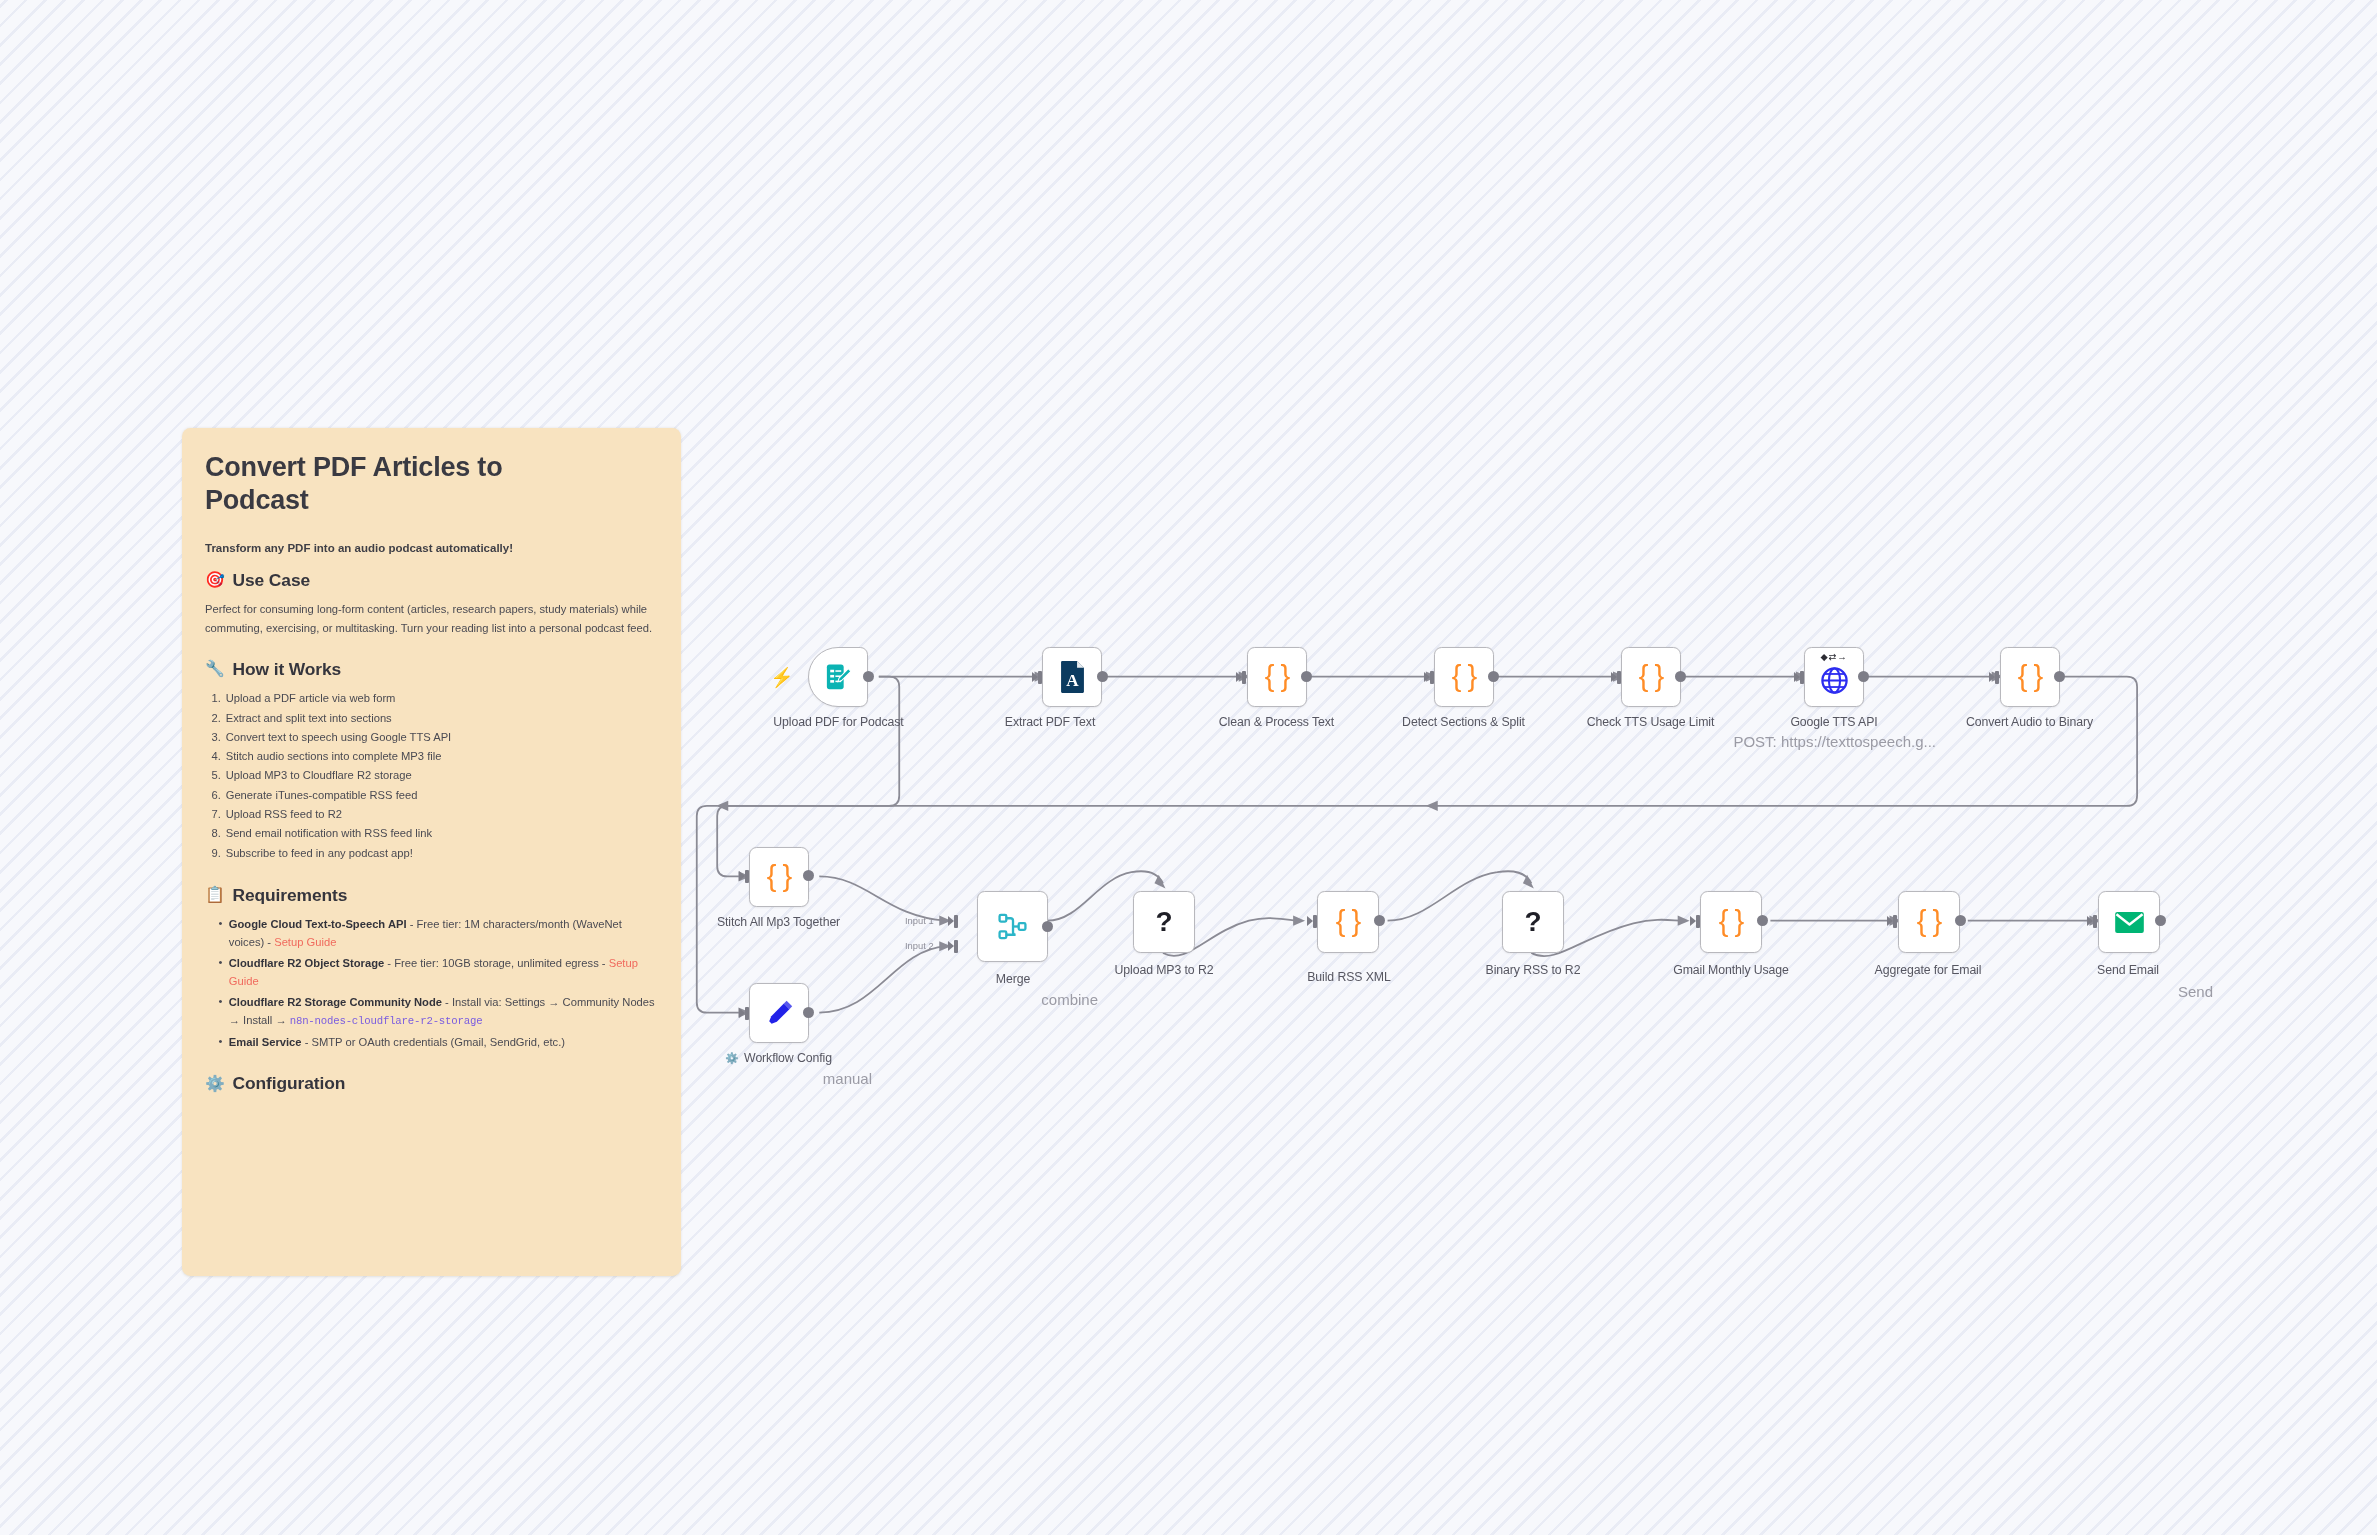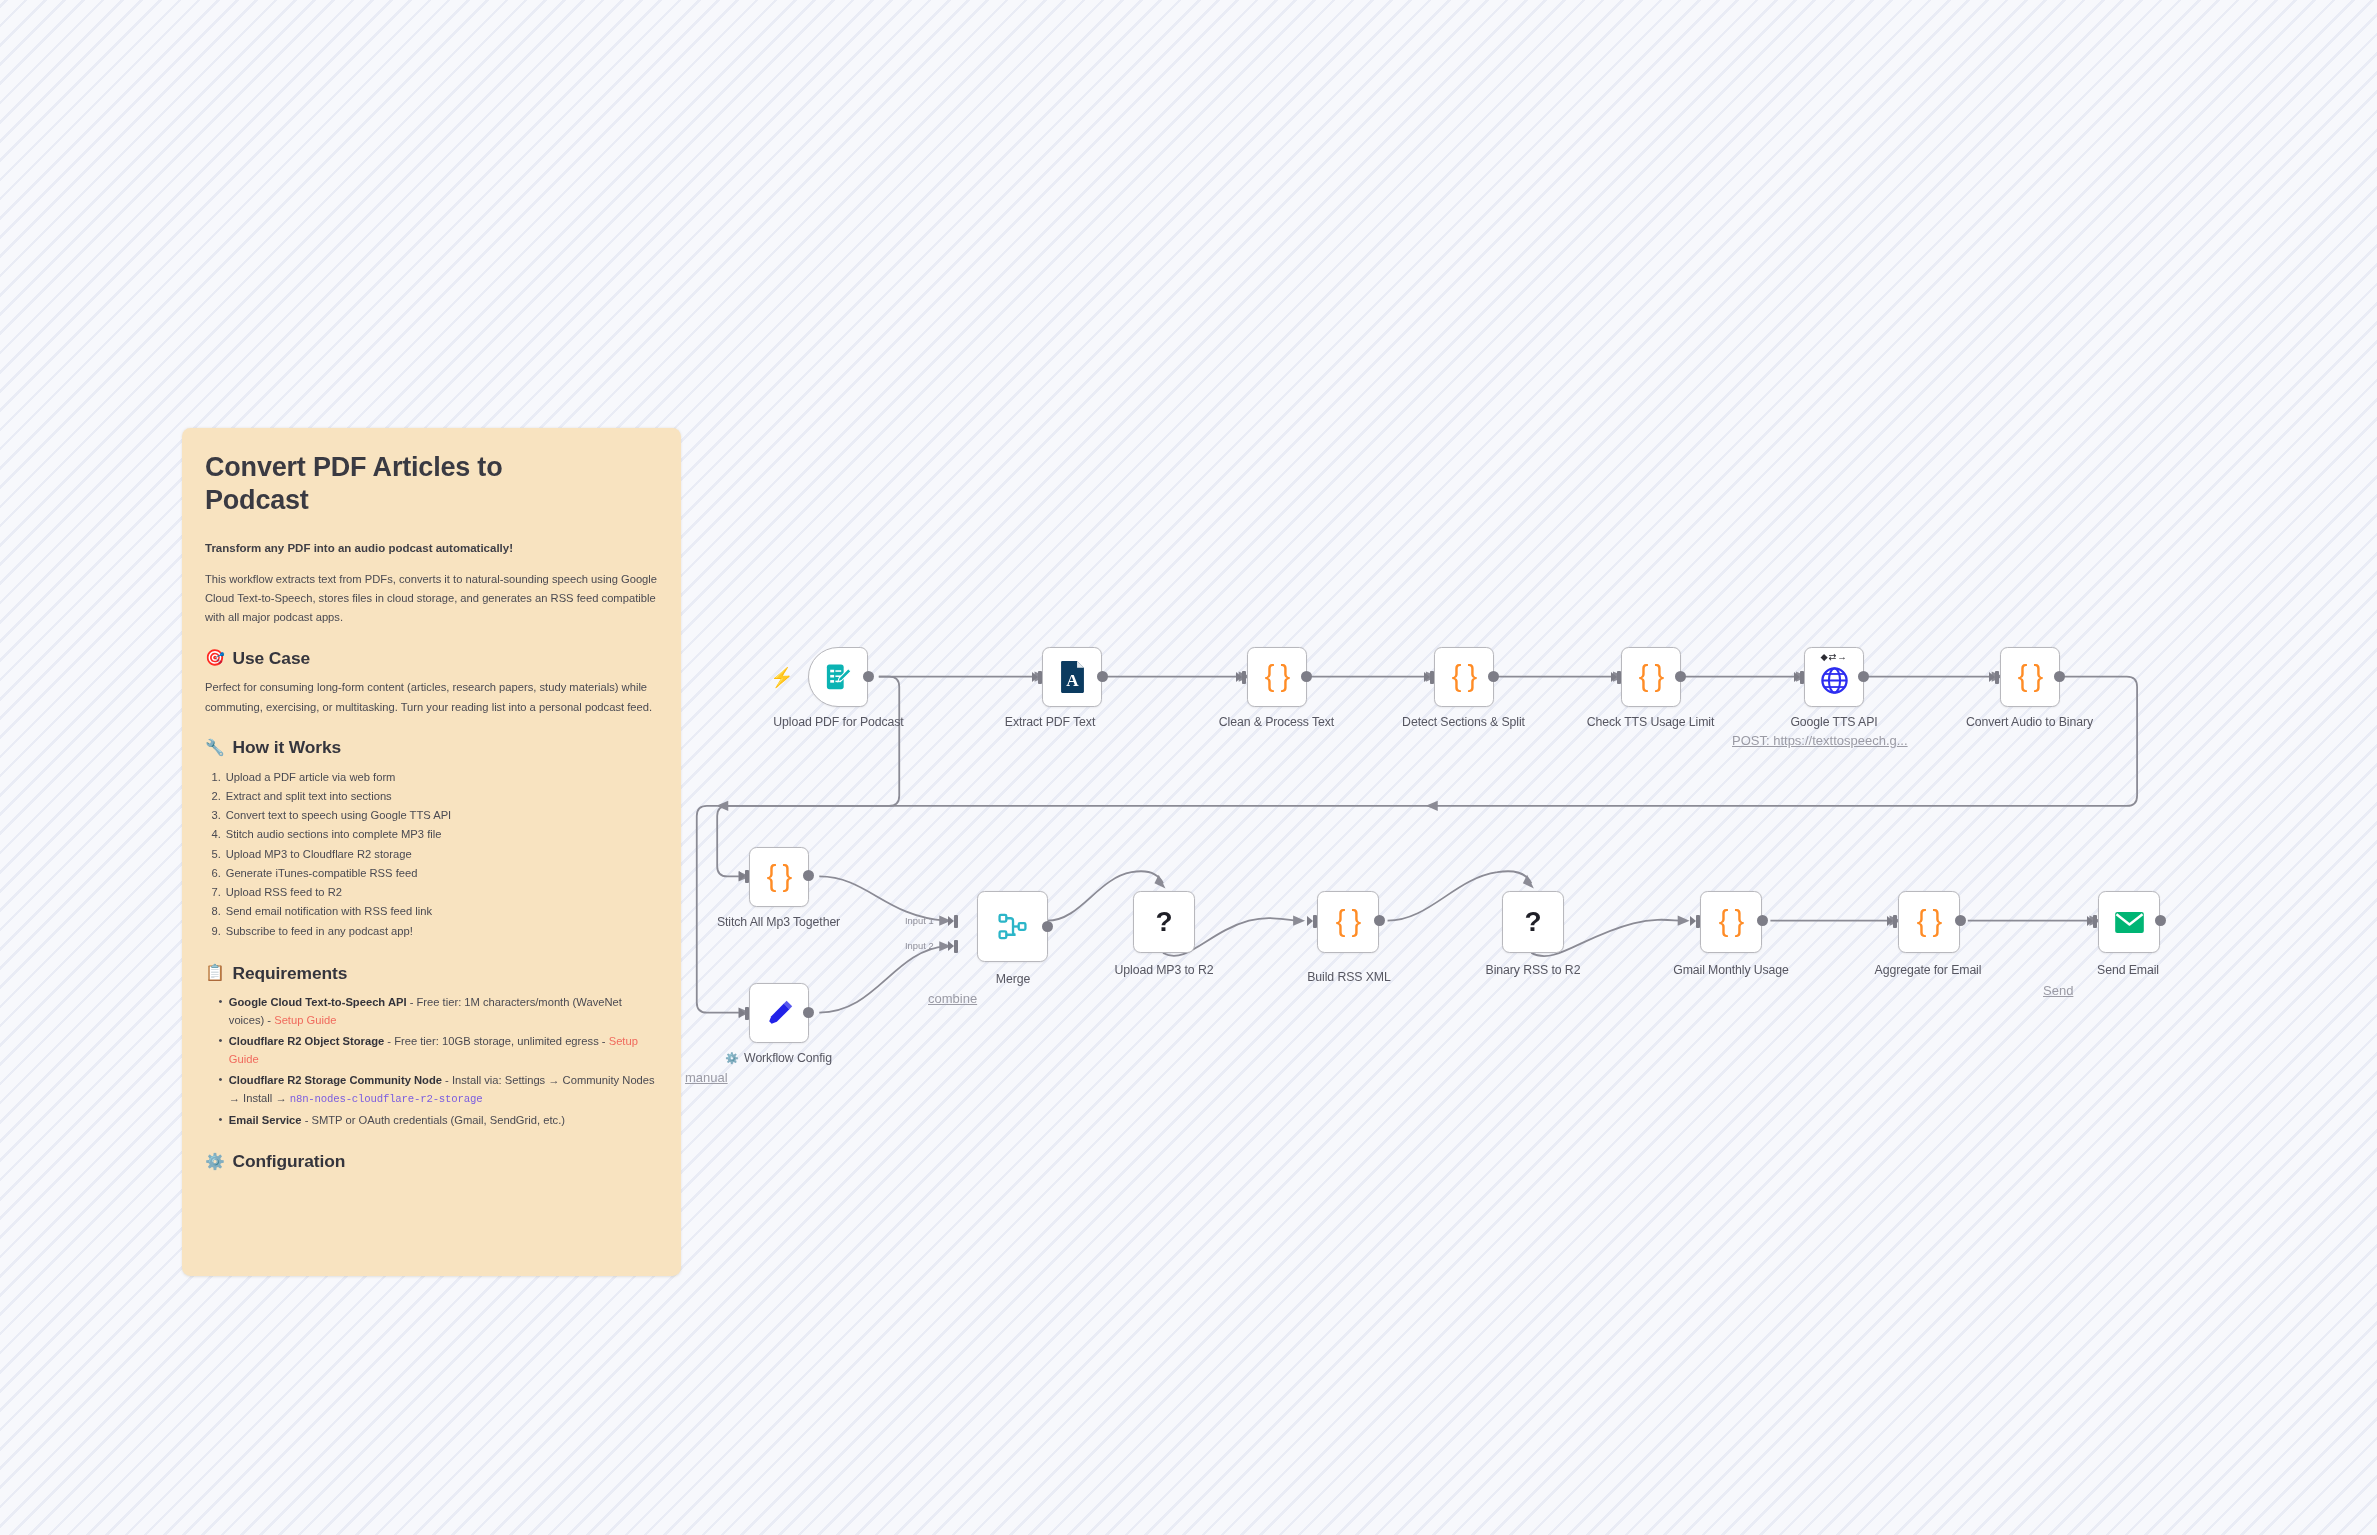--- a/index.html
+++ b/index.html
@@ -94,26 +94,25 @@
     position:absolute;
     text-align:center;
     font-size:12.3px;
     color:#565661;
     white-space:nowrap;
     z-index:7;
     letter-spacing:-0.1px;
   }
   .node-sub {
     position:absolute;
-    text-align:left;
-    font-size:13px;
+    text-align:right;
+    font-size:15px;
     color:#9b9ba5;
     white-space:nowrap;
     z-index:7;
-    text-decoration:underline;
   }
   .curly {
     font-family:"Liberation Sans",sans-serif;
     color:#ff8c26; font-size:29px; font-weight:400;
     letter-spacing:-0.9px; line-height:1;
     transform:translateY(-0.9px);
   }
   .qmark { color:#1f1f27; font-size:28px; font-weight:700; line-height:1; }
 
   
@@ -156,21 +155,20 @@
   }
 </style>
 </head>
 <body>
 
 <div id="canvas">
 
   <div id="sticky">
     <div class="note-title">Convert PDF Articles to Podcast</div>
     <div class="lead">Transform any PDF into an audio podcast automatically!</div>
-    <p class="body">This workflow extracts text from PDFs, converts it to natural-sounding speech using Google Cloud Text-to-Speech, stores files in cloud storage, and generates an RSS feed compatible with all major podcast apps.</p>
 
     <h2>
       <span class="emoji">🎯</span>
       <span>Use Case</span>
     </h2>
     <p class="body">Perfect for consuming long-form content (articles, research papers, study materials) while commuting, exercising, or multitasking. Turn your reading list into a personal podcast feed.</p>
 
     <h2>
       <span class="emoji">🔧</span>
       <span>How it Works</span>

